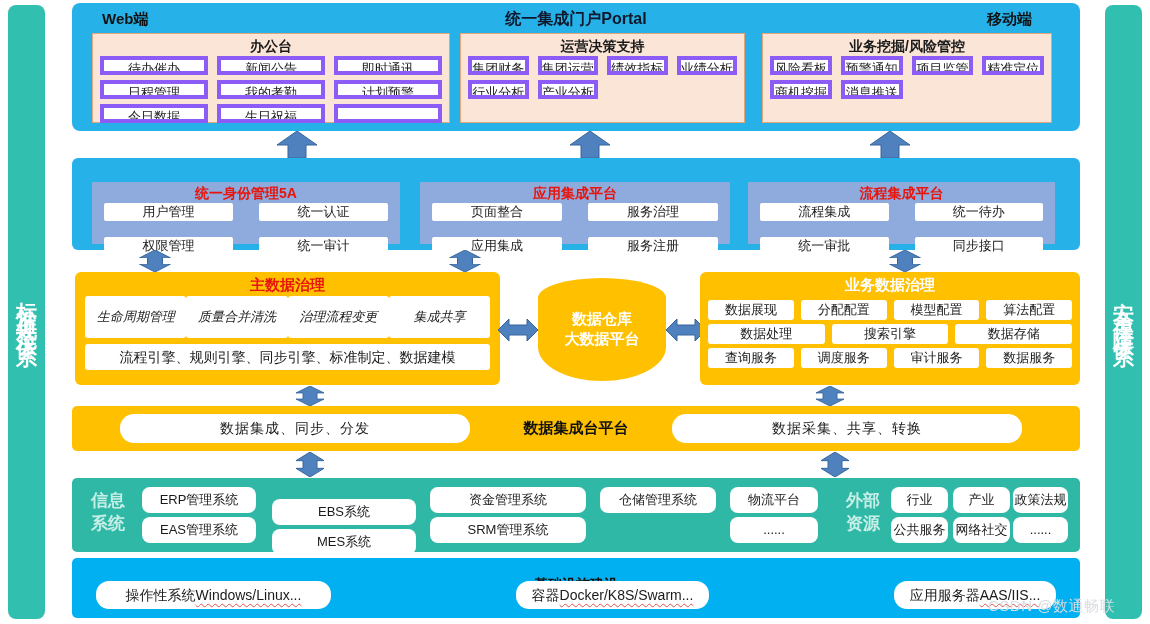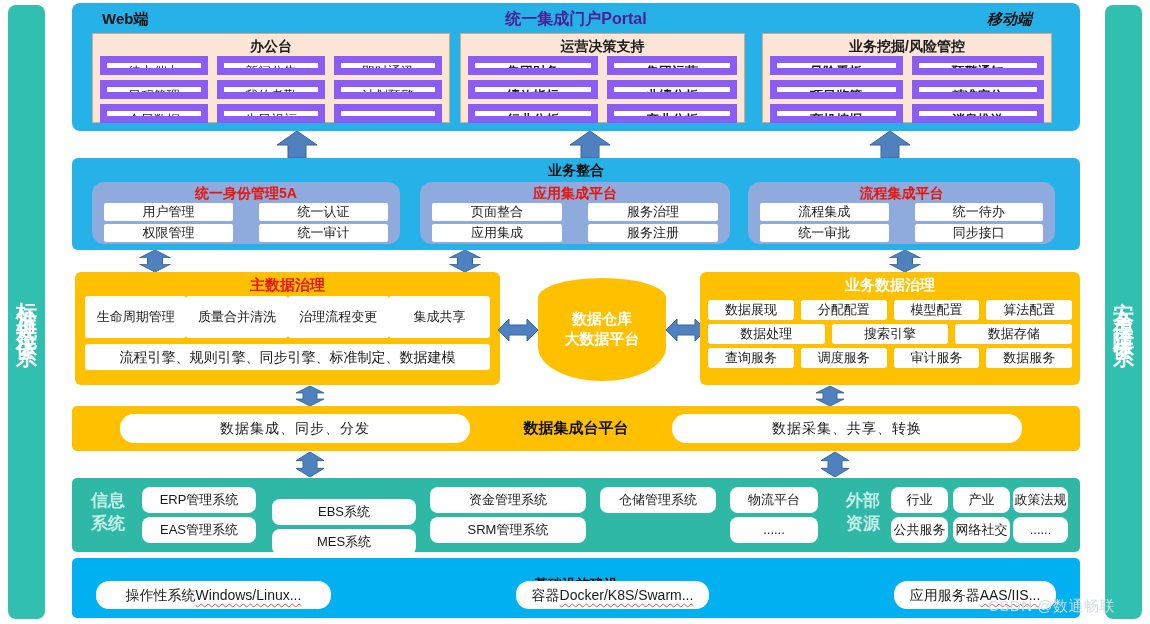--- a/index.html
+++ b/index.html
@@ -11,52 +11,52 @@
   .vbar { position:absolute; top:5px; width:37px; height:614px; background:#31c0b0; border-radius:8px;
           color:#fff; font-weight:bold; font-size:21px; display:flex; align-items:center; justify-content:center;
           writing-mode:vertical-rl; text-orientation:upright; letter-spacing:9px; }
   .vbar-left { left:8px; } .vbar-right { left:1105px; }
 
   .band { position:absolute; left:72px; width:1008px; }
 
   
   #band-portal { top:3px; height:128px; background:#27b1e9; border-radius:8px; }
   .portal-weblabel  { position:absolute; left:30px; top:7px; font-size:15px; font-weight:bold; color:#111; }
-  .portal-title     { position:absolute; left:0; right:0; top:6px; text-align:center; font-size:16px; font-weight:bold; color:#4c1d95; }
-  .portal-moblabel  { position:absolute; right:48px; top:7px; font-size:15px; font-weight:bold; color:#111;font-style:italic; }
+  .portal-title     { position:absolute; left:0; right:0; top:6px; text-align:center; font-size:16px; font-weight:bold; color:#0f172a; }
+  .portal-moblabel  { position:absolute; right:48px; top:7px; font-size:15px; font-weight:bold; color:#111; }
   .panel { position:absolute; top:30px; height:90px; background:#fbe5d6; border:1px solid #e2a67d; padding:2px 7px 5px; }
   .panel-title { text-align:center; font-size:14px; font-weight:600; color:#1a1a1a; height:20px; line-height:20px; }
   .panel-grid { display:grid; gap:5px 9px; }
   .cols3 { grid-template-columns:repeat(3,1fr); }
-  .cols2 { grid-template-columns:repeat(2,1fr);font-weight:bold; }
-  .wbox { background:#fff; border:7px solid #8b5cf6; height:19px; line-height:18px; font-size:13px; text-align:center;
+  .cols2 { grid-template-columns:repeat(4,1fr); }
+  .wbox { background:#fff; border:4px solid #8b5cf6; height:19px; line-height:18px; font-size:13px; text-align:center;
           white-space:nowrap; overflow:hidden; }
   .pp1 { left:20px;  width:358px; }
   .pp2 { left:388px; width:285px; }
   .pp3 { left:690px; width:290px; }
 
   
   #band-integration { top:158px; height:92px; background:#27b1e9; border-radius:6px; }
   .integration-title { text-align:center; font-size:14px; font-weight:600; color:#111; padding-top:4px; }
-  .ipanel { position:absolute; top:24px; height:62px; background:#8faadc; border-radius:12px; padding:1px 12px 0; }
+  .ipanel { position:absolute; top:24px; height:62px; background:#8faadc; border-radius:1px; padding:1px 12px 0; }
   .ipanel-title { text-align:center; color:#e8150d; font-weight:bold; font-size:14px; height:20px; line-height:20px; }
-  .ipanel-grid { display:grid; grid-template-columns:1fr 1fr; gap:3px 26px; }
+  .ipanel-grid { display:grid; grid-template-columns:1fr 1fr; gap:16px 26px; }
   .ibox { background:#fff; border-radius:2px; height:18px; line-height:18px; font-size:13px; text-align:center; }
   .ip1 { left:20px;  width:308px; }
   .ip2 { left:348px; width:310px; }
   .ip3 { left:676px; width:307px; }
 
   
   .gov-panel { position:absolute; background:#ffc000; border-radius:6px; padding:2px 10px 0; }
   #gov-master   { left:75px;  top:272px; width:425px; height:113px; }
   #gov-business { left:700px; top:272px; width:380px; height:113px; padding:2px 8px 0; }
   .gov-title { text-align:center; font-weight:bold; font-size:15px; height:22px; line-height:22px; }
   .red-title   { color:#e8150d; }
   .white-title { color:#ffffff; }
-  .master-row { display:flex; gap:0; }
+  .master-row { display:flex; gap:0;font-style:italic; }
   .mbox { flex:1; background:#fff; border-radius:3px; height:42px; display:flex; align-items:center; justify-content:center;
           text-align:center; font-size:13px; line-height:1.2; }
   .engine-box { margin-top:6px; background:#fff; border-radius:3px; height:26px; line-height:26px; text-align:center; font-size:14px; }
   .biz-row { display:flex; gap:7px; margin-top:4px; }
   .bbox { flex:1; background:#fff; border-radius:3px; height:20px; line-height:20px; text-align:center; font-size:13px; white-space:nowrap; overflow:hidden; }
 
   
   .cylinder { position:absolute; left:538px; top:278px; width:128px; height:103px; }
   .cyl-top  { position:absolute; top:0; left:0; width:100%; height:40px; background:#ffc000; border-radius:50%; }
   .cyl-body { position:absolute; top:18px; left:0; width:100%; height:85px; background:#ffc000;
@@ -163,21 +163,20 @@
         <polygon points="20,0 40,14 29,14 29,27 11,27 11,14 0,14" fill="#4e81bd" stroke="#36659c" stroke-width="1"></polygon>
       </svg>
   </div>
   <div class="arrow" style="left:870px; top:131px; width:40px; height:27px;">
     <svg viewBox="0 0 40 27" preserveAspectRatio="none">
         <polygon points="20,0 40,14 29,14 29,27 11,27 11,14 0,14" fill="#4e81bd" stroke="#36659c" stroke-width="1"></polygon>
       </svg>
   </div>
 
   <div class="band" id="band-integration">
-    <div class="integration-title">业务整合</div>
     <div class="ipanel ip1">
       <div class="ipanel-title">统一身份管理5A</div>
       <div class="ipanel-grid">
           <div class="ibox">用户管理</div>
           <div class="ibox">统一认证</div>
           <div class="ibox">权限管理</div>
           <div class="ibox">统一审计</div>
         </div>
     </div>
     <div class="ipanel ip2">

